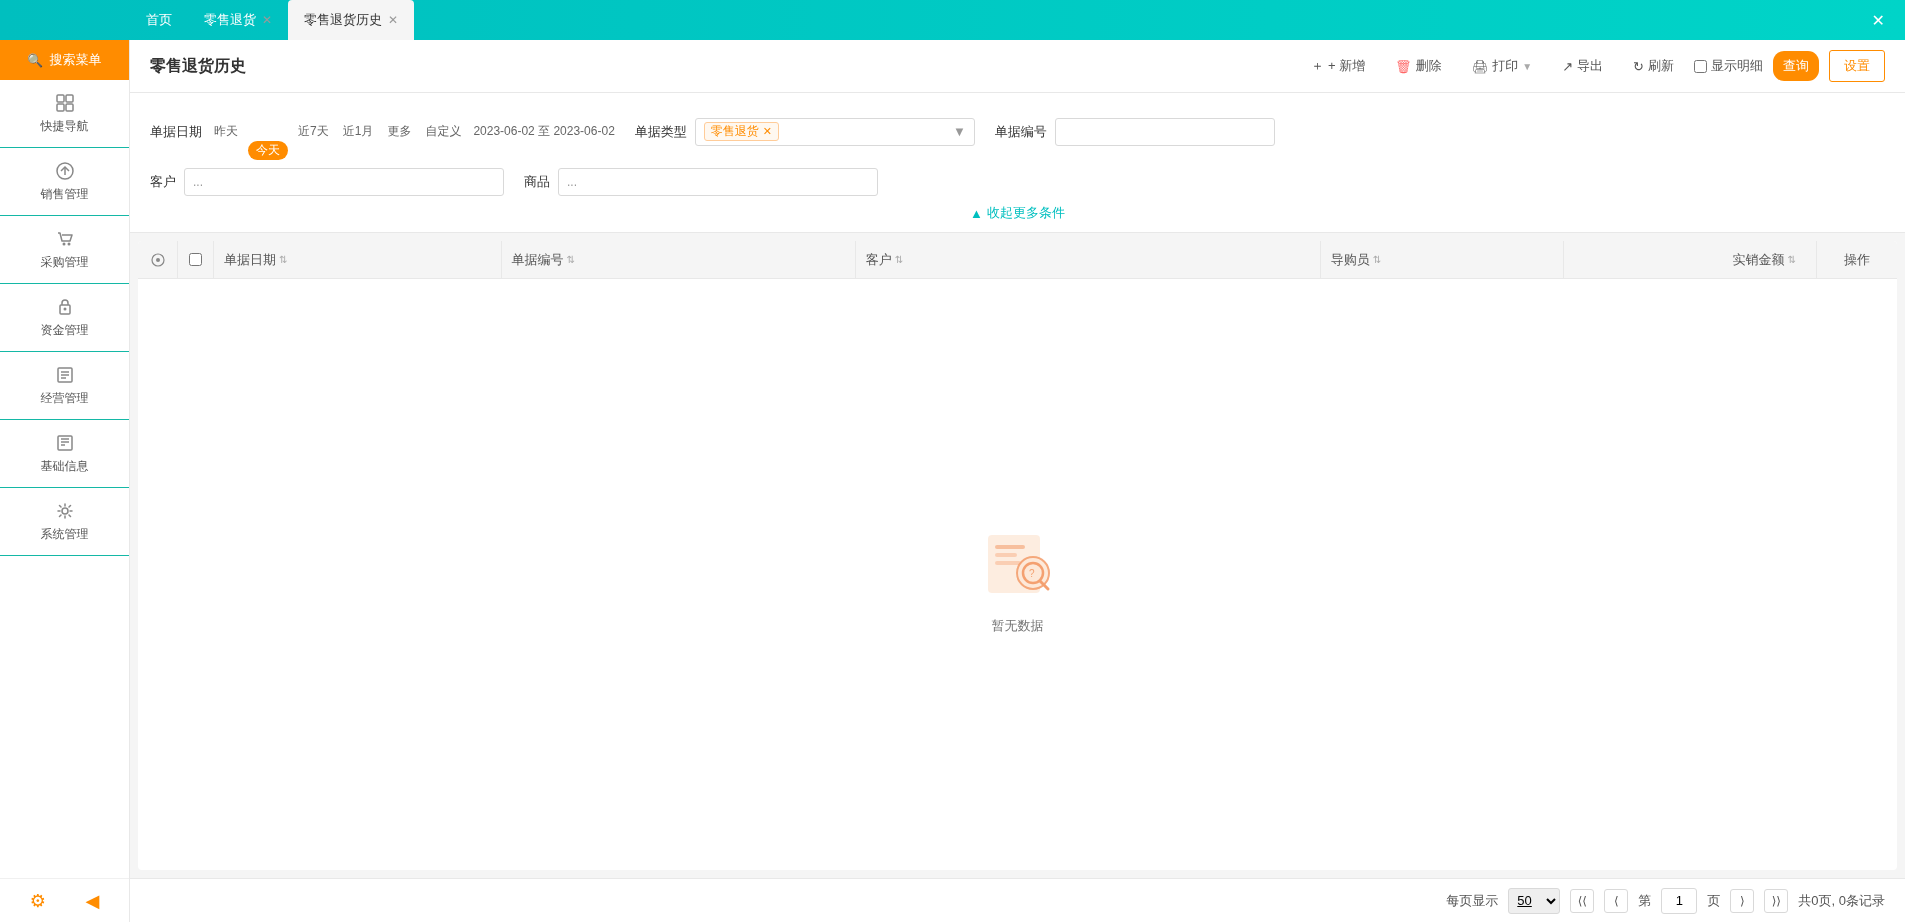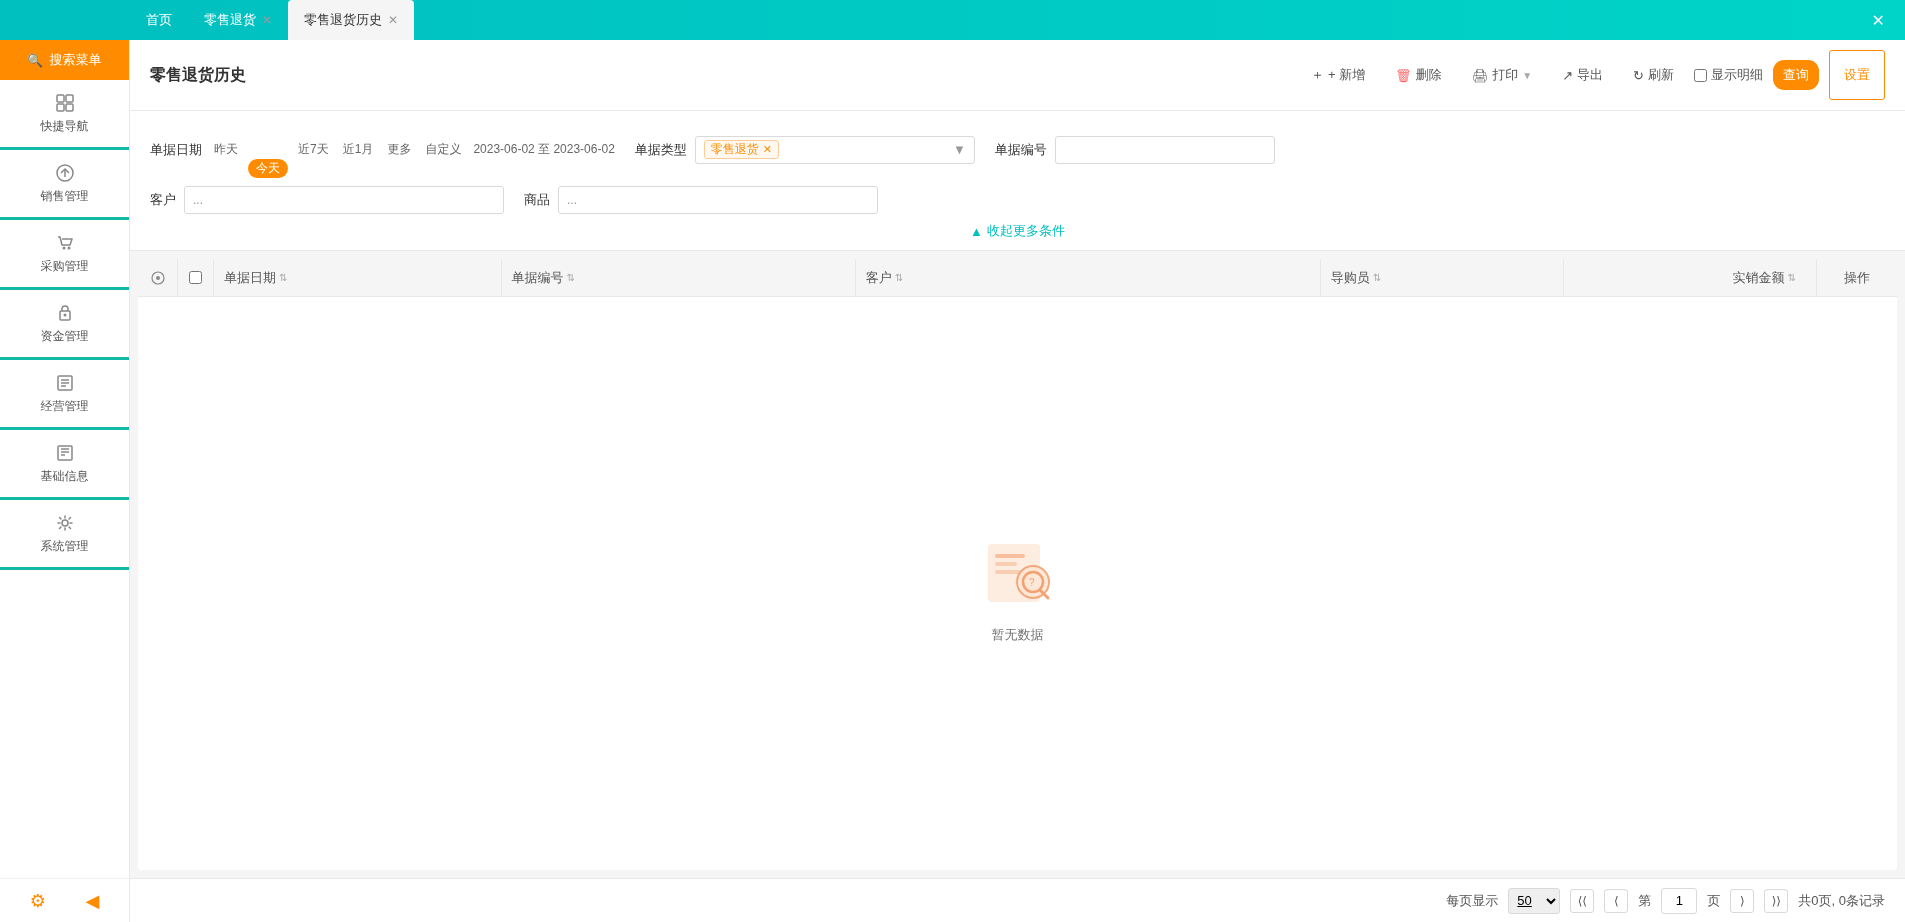--- a/index.html
+++ b/index.html
@@ -74,21 +74,21 @@
       cursor: pointer;
     }
     .sidebar-item {
       display: flex;
       flex-direction: column;
       align-items: center;
       padding: 12px 0;
       cursor: pointer;
       font-size: 12px;
       color: #555;
-      border-bottom: 3px solid #14b8a6;
+      border-bottom: 1px solid #14b8a6;
       gap: 4px;
     }
     .sidebar-item .icon-wrap {
       width: 22px;
       height: 22px;
       display: flex;
       align-items: center;
       justify-content: center;
       font-size: 16px;
     }
@@ -148,21 +148,21 @@
       border: none;
       padding: 6px 10px;
       border-radius: 11px;
       cursor: pointer;
       font-size: 13px;
     }
     .btn-settings {
       background: #fff;
       color: #ff8c00;
       border: 1px solid #ff8c00;
-      padding: 15px 14px;
+      padding: 6px 14px;
       border-radius: 3px;
       cursor: pointer;
       font-size: 13px;
     }
     .checkbox-label {
       display: flex;
       align-items: center;
       gap: 4px;
       font-size: 13px;
       color: #555;

